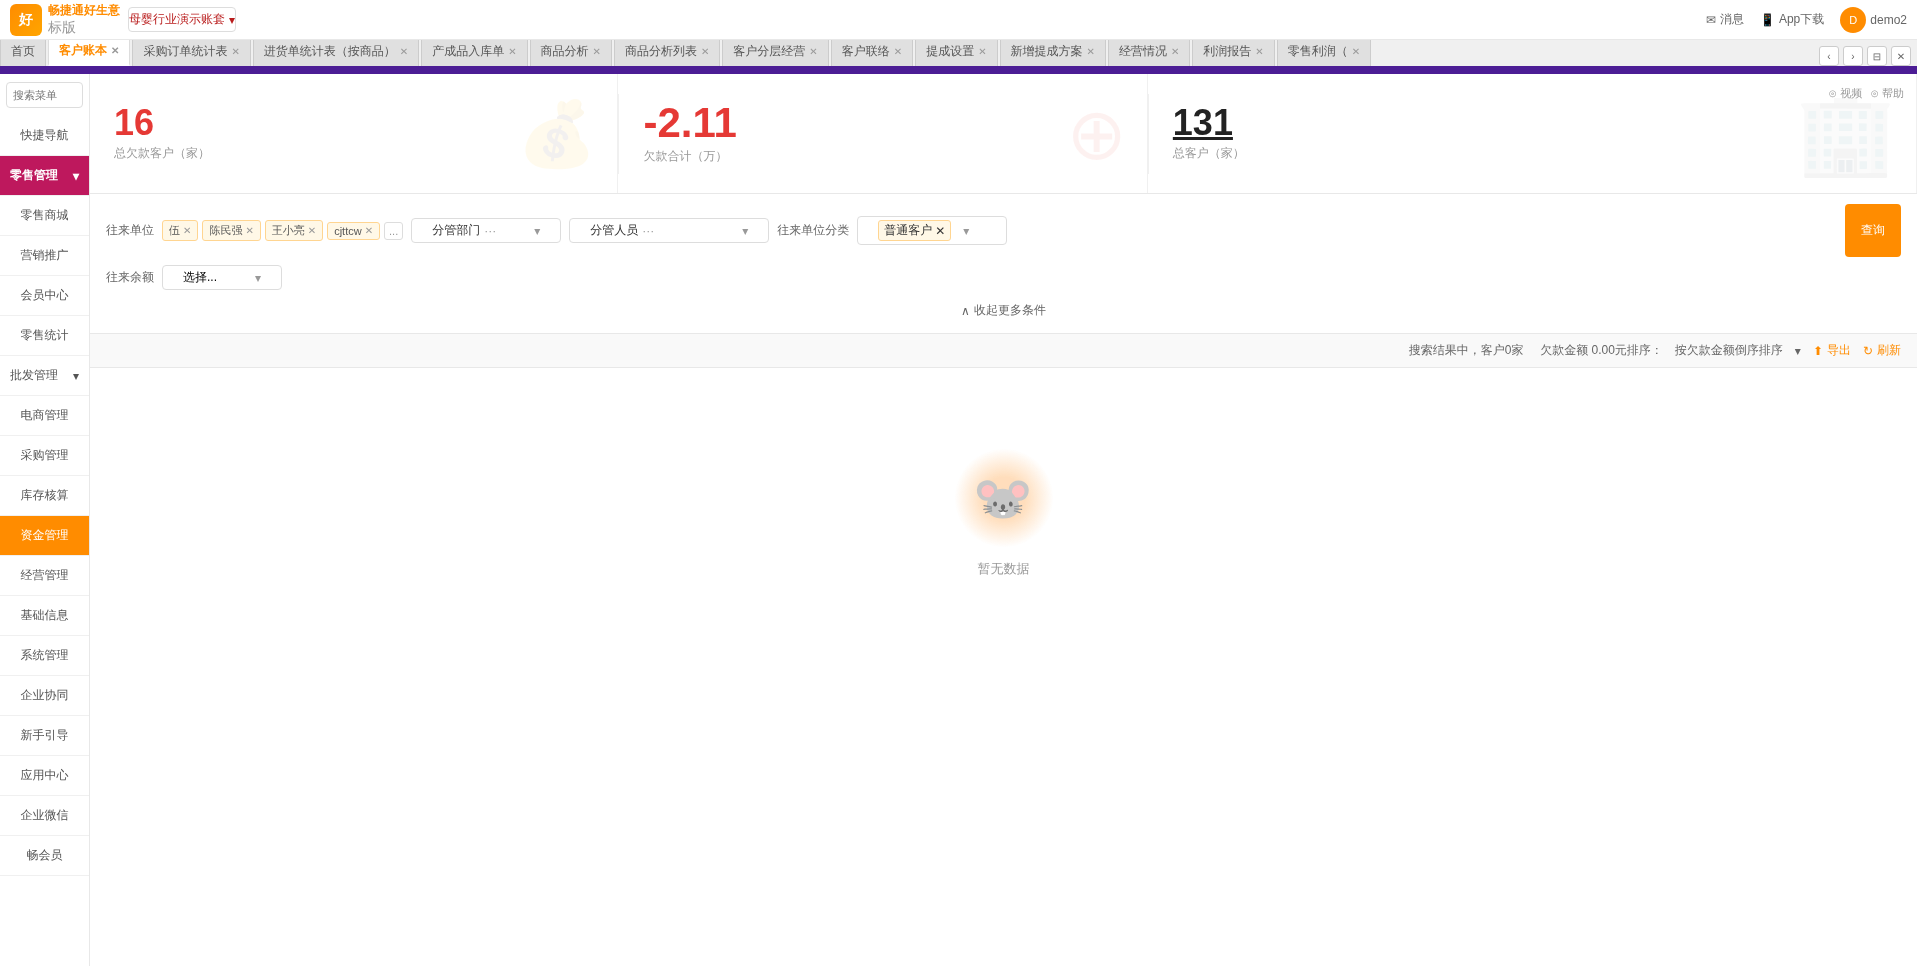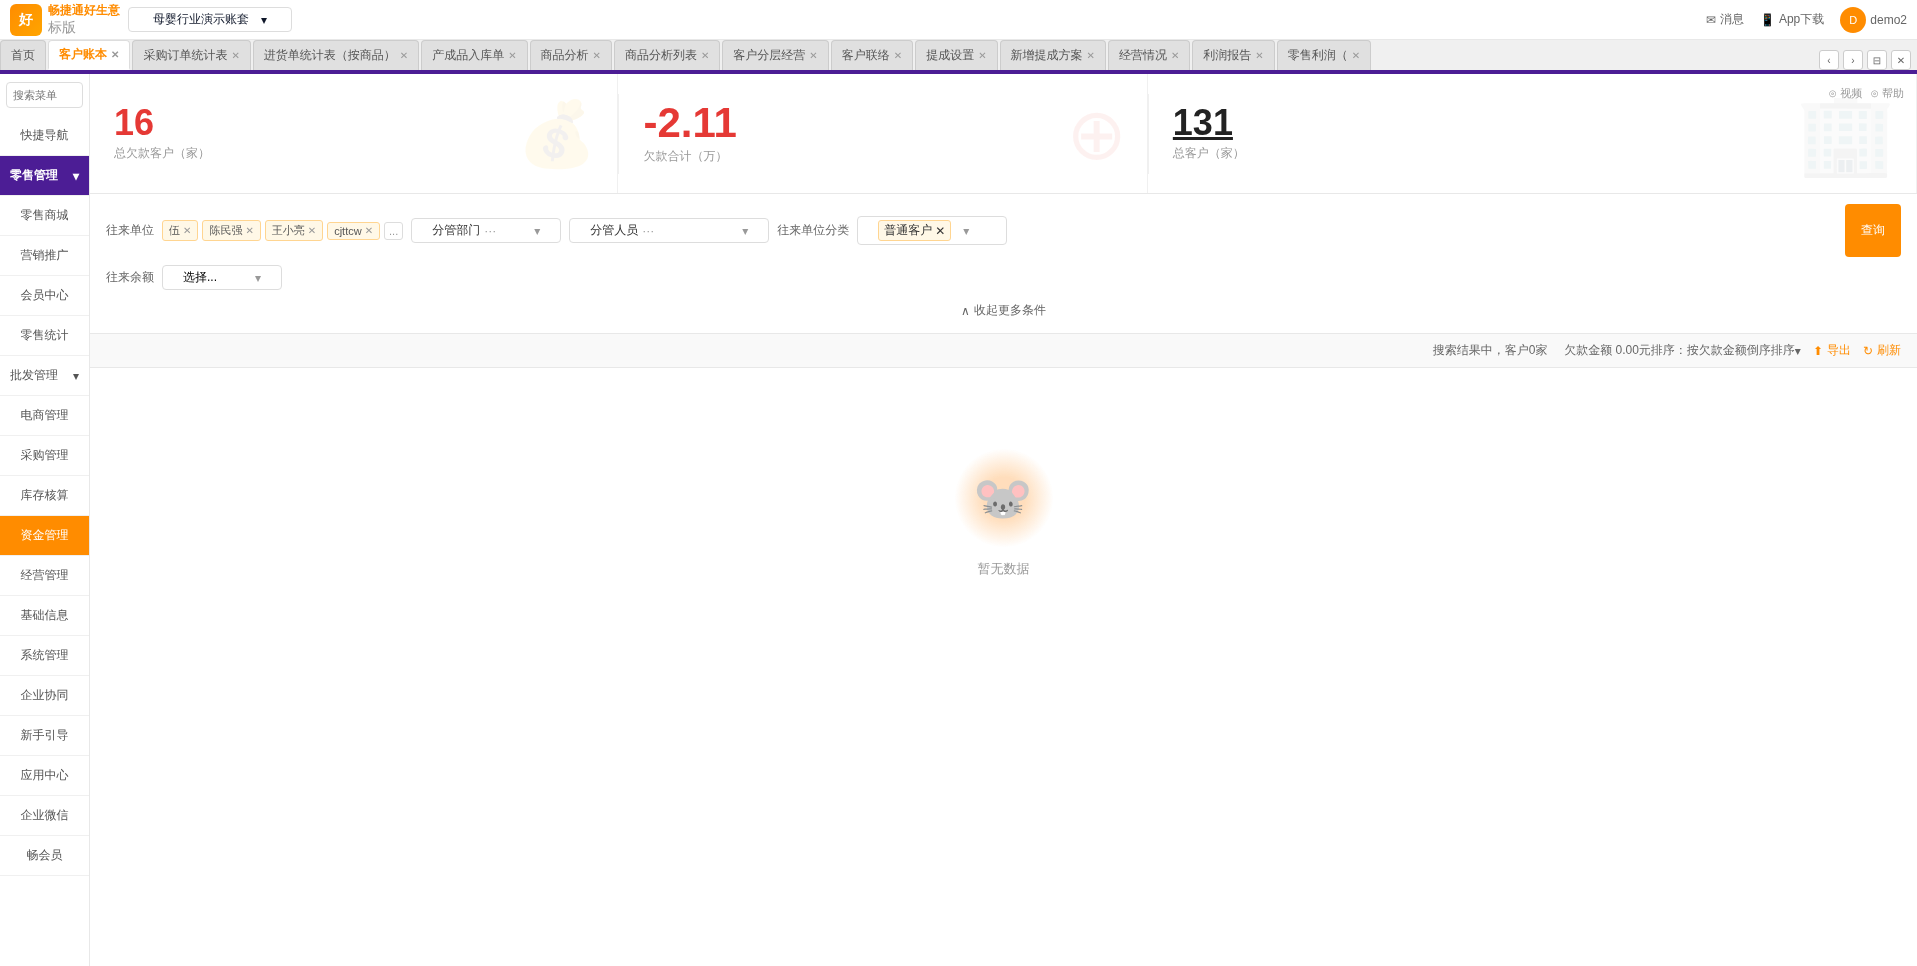--- a/index.html
+++ b/index.html
@@ -15,34 +15,34 @@
       border-bottom: 1px solid #e8e8e8;
       justify-content: space-between;
       flex-shrink: 0;
     }
     .top-bar-left { display: flex; align-items: center; gap: 8px; }
     .logo-area { display: flex; align-items: center; gap: 6px; }
     .logo-icon { width: 32px; height: 32px; background: linear-gradient(135deg, #ff8c00, #ffa500); border-radius: 6px; display: flex; align-items: center; justify-content: center; color: white; font-size: 14px; font-weight: bold; }
     .logo-text { font-size: 11px; color: #666; line-height: 1.3; }
     .logo-text div:first-child { color: #ff8c00; font-weight: bold; font-size: 12px; }
     .version-badge { font-size: 14px; color: #999; }
-    .dropdown-selector { display: flex; align-items: center; gap: 12px; border: 1px solid #ddd; border-radius: 4px; padding: 3px 24px; cursor: pointer; font-size: 12px; color: #0f172a; }
+    .dropdown-selector { display: flex; align-items: center; gap: 4px; border: 1px solid #ddd; border-radius: 4px; padding: 3px 0; cursor: pointer; font-size: 12px; color: #b91c1c; }
     .top-bar-right { display: flex; align-items: center; gap: 16px; }
     .top-bar-action { display: flex; align-items: center; gap: 4px; cursor: pointer; color: #666; font-size: 12px; }
     .user-avatar { width: 26px; height: 26px; border-radius: 50%; background: #ff8c00; display: flex; align-items: center; justify-content: center; color: white; font-size: 11px; }
 
     
     .tab-bar {
       background: #f0f0f0;
       height: 34px;
       display: flex;
       align-items: flex-end;
       overflow: hidden;
       flex-shrink: 0;
-      border-bottom: 4px solid #4c1d95;
+      border-bottom: 8px solid #4c1d95;
     }
     .tab {
       height: 30px;
       padding: 0 10px;
       display: flex;
       align-items: center;
       gap: 4px;
       cursor: pointer;
       font-size: 12px;
       color: #555;
@@ -90,21 +90,21 @@
       display: flex;
       align-items: center;
       justify-content: center;
       cursor: pointer;
       font-size: 12px;
       color: #555;
       border-bottom: 1px solid #f0f0f0;
       text-align: center;
       padding: 0 4px;
     }
-    .sidebar-nav-item.active { background: #4c1d95; color: white; font-weight: bold; }
+    .sidebar-nav-item.active { background: #be185d; color: white; font-weight: bold; }
     .sidebar-nav-item.has-arrow { justify-content: space-between; padding: 0 10px; }
 
     
     .content-area { flex: 1; display: flex; flex-direction: column; overflow: hidden; background: #f5f5f5; }
 
     
     .stats-row {
       background: #fff;
       display: flex;
       height: 120px;
@@ -178,21 +178,21 @@
       padding: 8px 16px;
       border-bottom: 1px solid #e8e8e8;
       display: flex;
       align-items: center;
       justify-content: flex-end;
       font-size: 12px;
       color: #666;
       flex-shrink: 0;
     }
     .results-bar-right { display: flex; align-items: center; gap: 12px; }
-    .sort-select { display: flex; align-items: center; gap: 0; cursor: pointer; }
+    .sort-select { display: flex; align-items: center; gap: 12px; cursor: pointer; }
     .btn-export { display: flex; align-items: center; gap: 4px; cursor: pointer; color: #ff8c00; }
     .btn-refresh { display: flex; align-items: center; gap: 4px; cursor: pointer; color: #ff8c00; }
 
     
     .table-area { flex: 1; overflow-y: auto; background: #fff; }
     .table-header {
       display: grid;
       grid-template-columns: 280px 320px 250px 1fr;
       background: #fafafa;
       border-bottom: 1px solid #e8e8e8;

